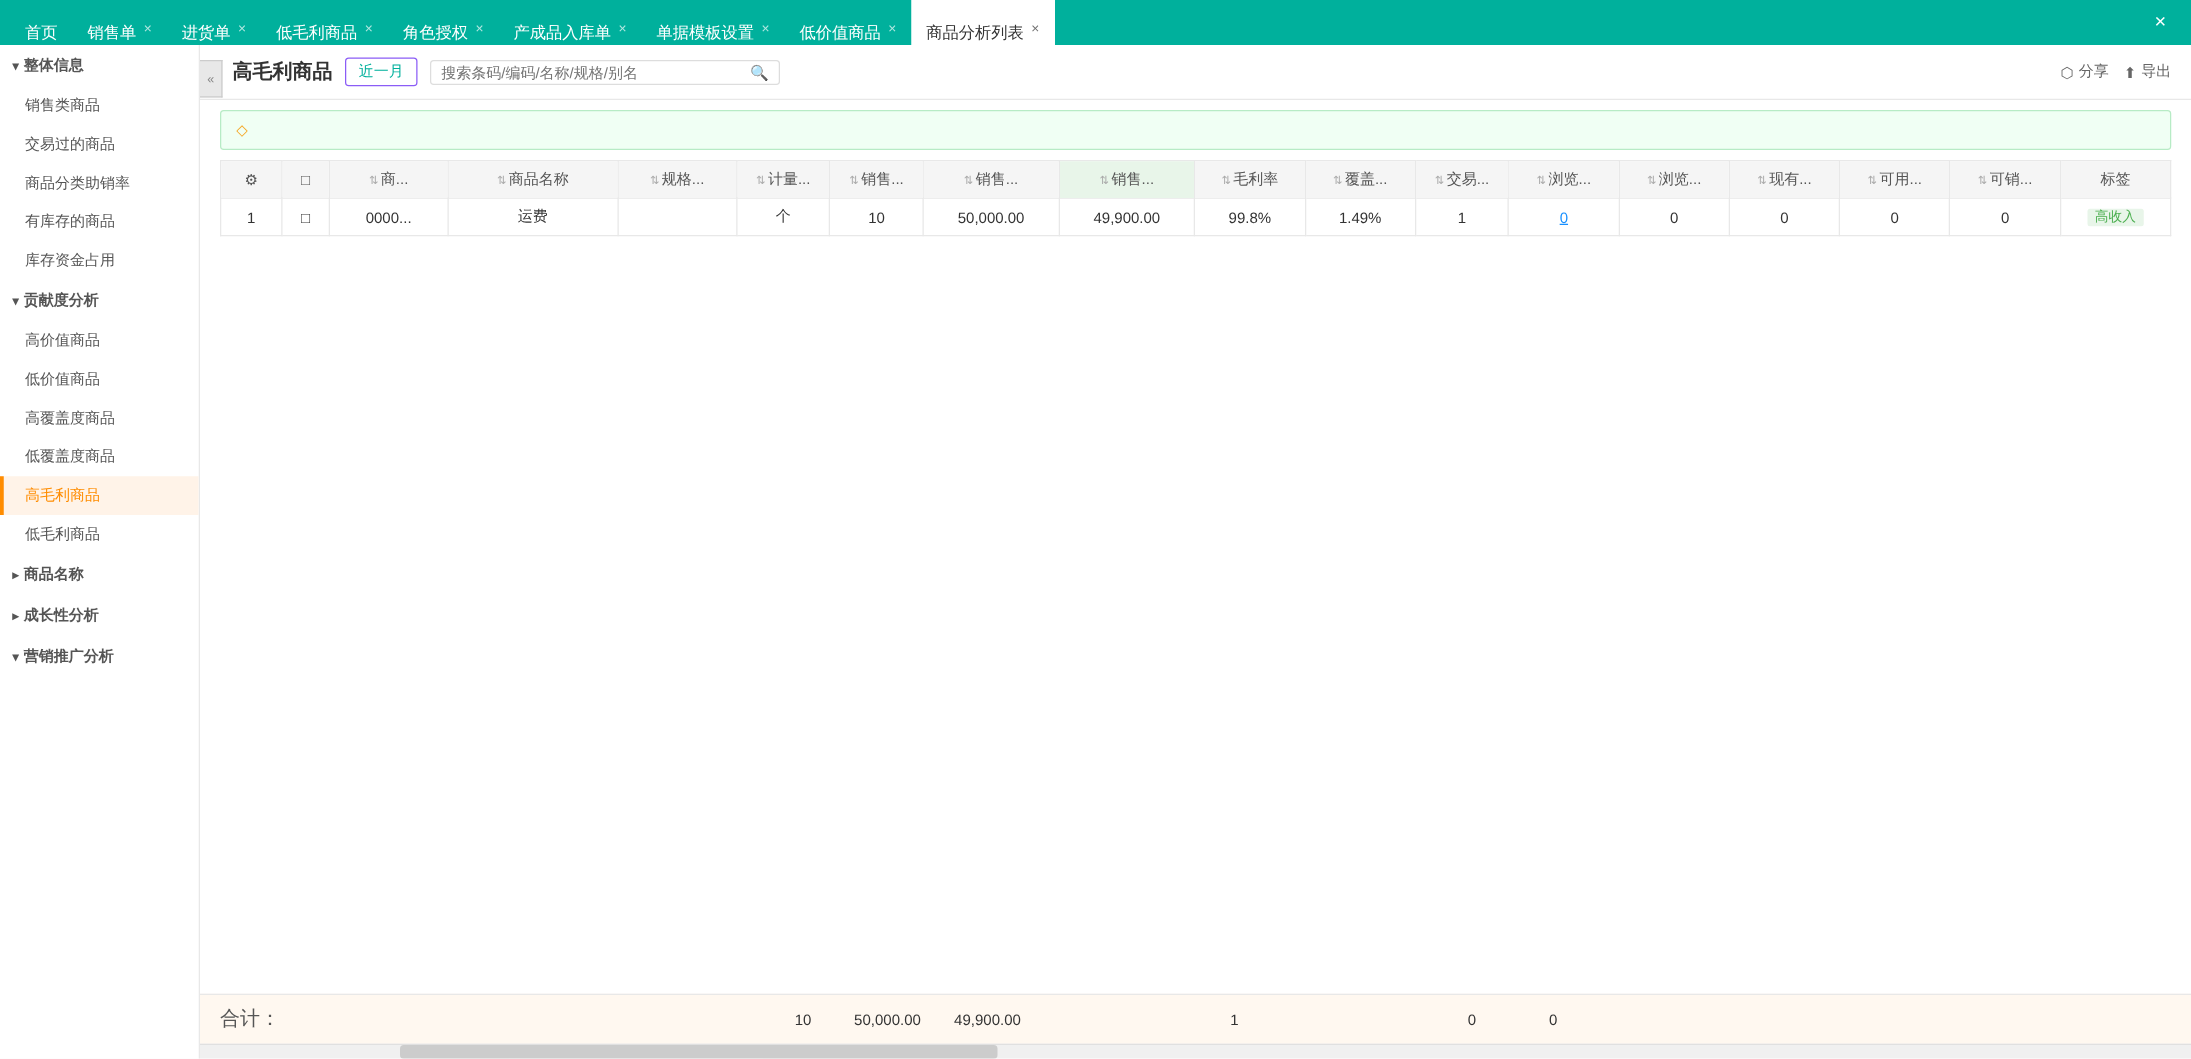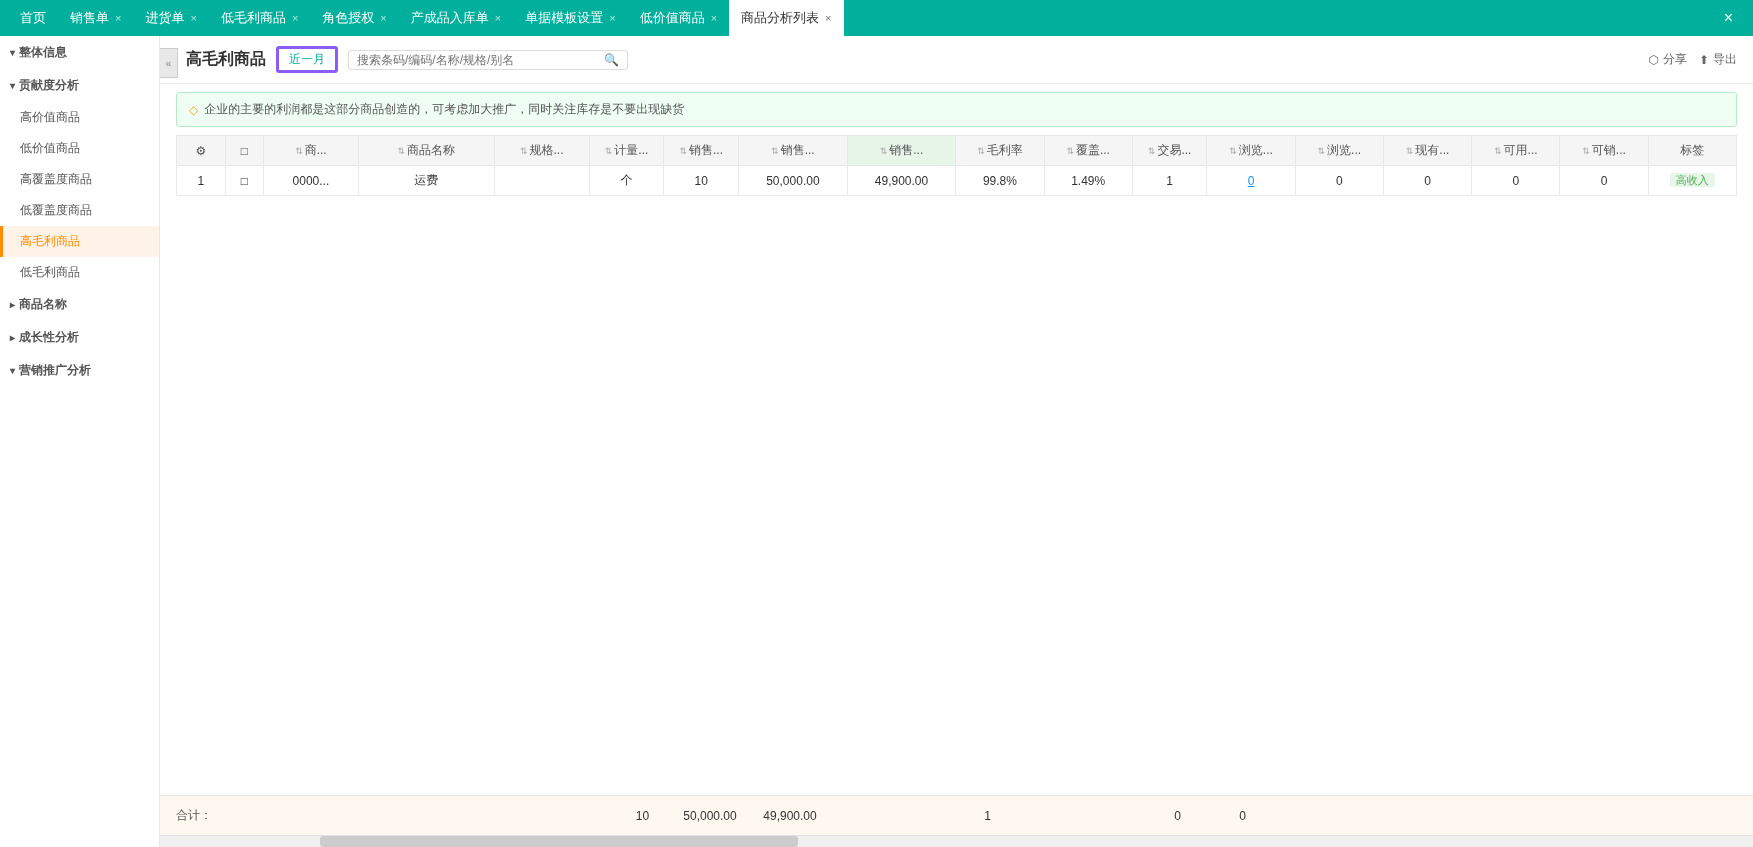--- a/index.html
+++ b/index.html
@@ -11,21 +11,20 @@
       height: 36px;
       display: flex;
       align-items: center;
       padding: 0 8px;
       color: white;
     }
     .top-nav .nav-item {
       padding: 17px 12px;
       height: 36px;
       display: flex;
-      align-items: center;
       cursor: pointer;
       white-space: nowrap;
       font-size: 13px;
       position: relative;
     }
     .top-nav .nav-item.active {
       background: #fff;
       color: #333;
     }
     .top-nav .nav-item .close-btn {
@@ -120,21 +119,21 @@
       gap: 10px;
       border-bottom: 1px solid #e8e8e8;
     }
     .content-title {
       font-size: 16px;
       font-weight: bold;
       color: #333;
     }
     .btn-period {
       padding: 2px 10px;
-      border: 3px solid #8b5cf6;
+      border: 1px solid #8b5cf6;
       color: #00b09c;
       background: white;
       border-radius: 3px;
       cursor: pointer;
       font-size: 12px;
     }
     .search-box {
       display: flex;
       align-items: center;
       border: 1px solid #ddd;
@@ -237,21 +236,21 @@
       background: #fff8f0;
       border-top: 1px solid #e8e8e8;
       display: flex;
       align-items: center;
       padding: 0 16px;
       gap: 0;
       flex-shrink: 0;
     }
     .footer-label {
       width: 80px;
-      font-size: 12px;
+      font-size: 16px;
       color: #555;
     }
     .footer-cells {
       display: flex;
       flex: 1;
     }
     .footer-cell {
       font-size: 12px;
       color: #333;
       text-align: center;
@@ -335,20 +334,37 @@
 </div>
 
 <div class="main-layout">
 
   <div class="sidebar">
 
     <div class="sidebar-group-header">
       <span class="arrow">▾</span>
       <span>整体信息</span>
     </div>
+    <div>
+      <div class="sidebar-item">
+        <span>销售类商品</span>
+      </div>
+      <div class="sidebar-item">
+        <span>交易过的商品</span>
+      </div>
+      <div class="sidebar-item">
+        <span>商品分类助销率</span>
+      </div>
+      <div class="sidebar-item">
+        <span>有库存的商品</span>
+      </div>
+      <div class="sidebar-item">
+        <span>库存资金占用</span>
+      </div>
+    </div>
 
     <div class="sidebar-group-header">
       <span class="arrow">▾</span>
       <span>贡献度分析</span>
     </div>
     <div>
       <div class="sidebar-item">
         <span>高价值商品</span>
       </div>
       <div class="sidebar-item">
@@ -403,21 +419,20 @@
         </div>
         <div class="action-btn">
           <span>⬆</span>
           <span>导出</span>
         </div>
       </div>
     </div>
 
     <div class="info-banner">
       <span class="info-icon">◇</span>
-      <span>企业的主要的利润都是这部分商品创造的，可考虑加大推广，同时关注库存是不要出现缺货</span>
     </div>
 
     <div class="table-wrapper">
       <table>
         <thead>
           <tr>
             <th class="col-no">
               <div class="th-inner">
                   <span>⚙</span>
                 </div>

